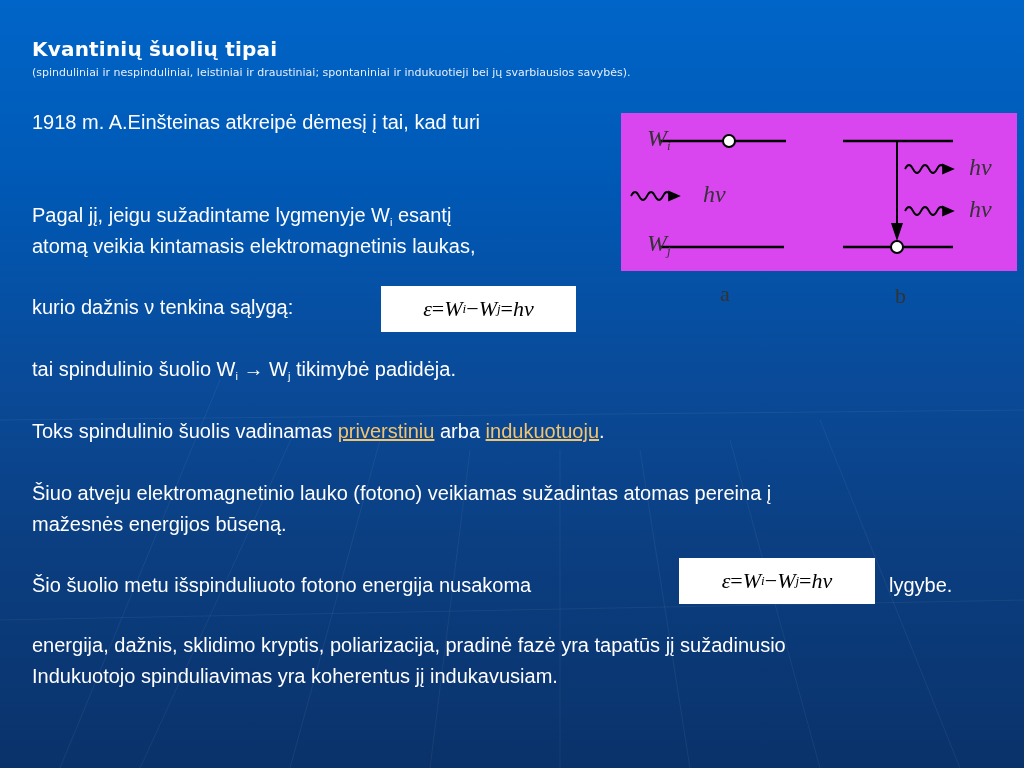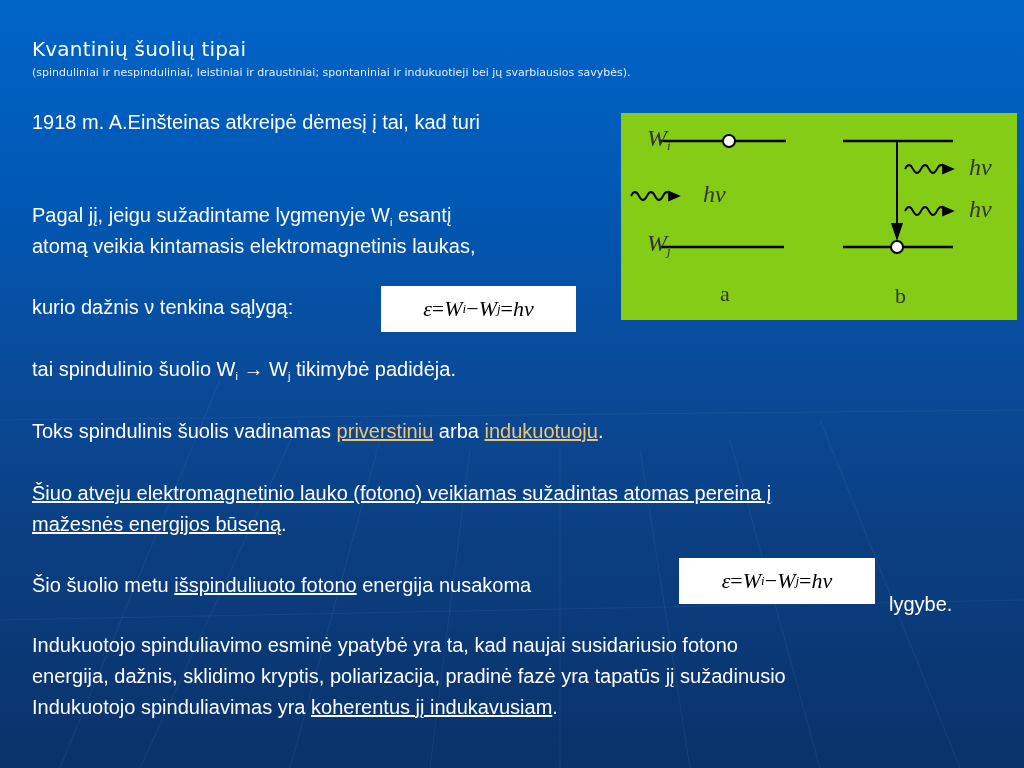--- a/index.html
+++ b/index.html
@@ -7,38 +7,38 @@
       width: 1024px; height: 768px; overflow: hidden; position: relative;
       background: linear-gradient(180deg, #0065c8 0%, #0058b4 25%, #0a4a98 50%, #0b3f82 70%, #0a326a 100%);
       font-family: "Liberation Sans", sans-serif;
       color: #ffffff;
     }
     .bg-lines {
       position: absolute; left: 0; top: 0; width: 1024px; height: 768px; pointer-events: none;
     }
     .title {
       position: absolute; left: 32px; top: 37px;
-      font-family: "DejaVu Sans", sans-serif; font-weight: normal; font-size: 20px; letter-spacing: 0.2px;
+      font-family: "DejaVu Sans", sans-serif; font-weight: bold; font-size: 20px; letter-spacing: 0.2px;
     }
     .subtitle {
       position: absolute; left: 32px; top: 66px;
       font-family: "DejaVu Sans", sans-serif; font-size: 11px; color: #e6eefc;
     }
     .p { position: absolute; left: 32px; font-size: 20px; line-height: 31px; white-space: nowrap; }
     .link { color: #f2c46e; text-decoration: underline; margin-top: 40px; }
-    .ul { text-decoration: underline; }
+    .ul { }
     sub { font-size: 11px; vertical-align: -4px; line-height: 0; }
     .formula {
       position: absolute; background: #ffffff; color: #000;
       font-family: "Liberation Serif", serif; font-style: italic; font-size: 22px;
       display: flex; align-items: center; justify-content: center; white-space: nowrap;
     }
     .formula sub { font-size: 13px; vertical-align: -6px; }
     .diagram {
-      position: absolute; left: 621px; top: 113px; width: 396px; height: 207px; background: #84cc16;
+      position: absolute; left: 621px; top: 113px; width: 396px; height: 158px; background: #d946ef;
     }
   </style>
 </head>
 <body>
 
 <svg class="bg-lines" viewBox="0 0 1024 768">
   <g stroke="#ffffff" stroke-opacity="0.06" stroke-width="1" fill="none">
     <path d="M60 768 L220 380"></path>
       <path d="M140 768 L300 420"></path>
       <path d="M290 768 L380 440"></path>
@@ -76,21 +76,21 @@
     <sub>j</sub>
     <span style="font-style:normal"> = </span>
     <span>hν</span>
 </div>
 
 <div class="p" style="top:354px;">
   <span>tai spindulinio šuolio W</span><sub>i</sub><span> → W</span><sub>j</sub><span> tikimybė padidėja.</span>
 </div>
 
 <div class="p" style="top:416px;">
-  <span>Toks spindulinis šuolis vadinamas </span><span class="link">priverstiniu</span><span> arba </span><span class="link">indukuotuoju</span><span>.</span>
+  <span>Toks spindulinio šuolis vadinamas </span><span class="link">priverstiniu</span><span> arba </span><span class="link">indukuotuoju</span><span>.</span>
 </div>
 
 <div class="p" style="top:478px;">
   <div class="ul">Šiuo atveju elektromagnetinio lauko (fotono) veikiamas sužadintas atomas pereina į</div>
   <div><span class="ul">mažesnės energijos būseną</span><span>.</span></div>
 </div>
 
 <div class="p" style="top:570px;">
   <span>Šio šuolio metu </span><span class="ul">išspinduliuoto fotono</span><span> energija nusakoma</span>
 </div>
@@ -100,24 +100,23 @@
     <span style="font-style:normal"> = </span>
     <span>W</span>
     <sub>i</sub>
     <span style="font-style:normal"> − </span>
     <span>W</span>
     <sub>j</sub>
     <span style="font-style:normal"> = </span>
     <span>hν</span>
 </div>
 
-<div class="p" style="top:570px; left:889px;margin-top:19px;">lygybe.</div>
+<div class="p" style="top:570px; left:889px;">lygybe.</div>
 
 <div class="p" style="top:630px;">
-  <div>Indukuotojo spinduliavimo esminė ypatybė yra ta, kad naujai susidariusio fotono</div>
   <div>energija, dažnis, sklidimo kryptis, poliarizacija, pradinė fazė yra tapatūs jį sužadinusio</div>
   <div><span>Indukuotojo spinduliavimas yra </span><span class="ul">koherentus jį indukavusiam</span><span>.</span></div>
 </div>
 
 <div class="diagram">
   <svg width="396" height="207" viewBox="0 0 396 207">
     <defs>
       <marker id="arr" markerWidth="8" markerHeight="8" refX="6" refY="4" orient="auto">
         <path d="M0,1 L7,4 L0,7 z" fill="#000"></path>
       </marker>

